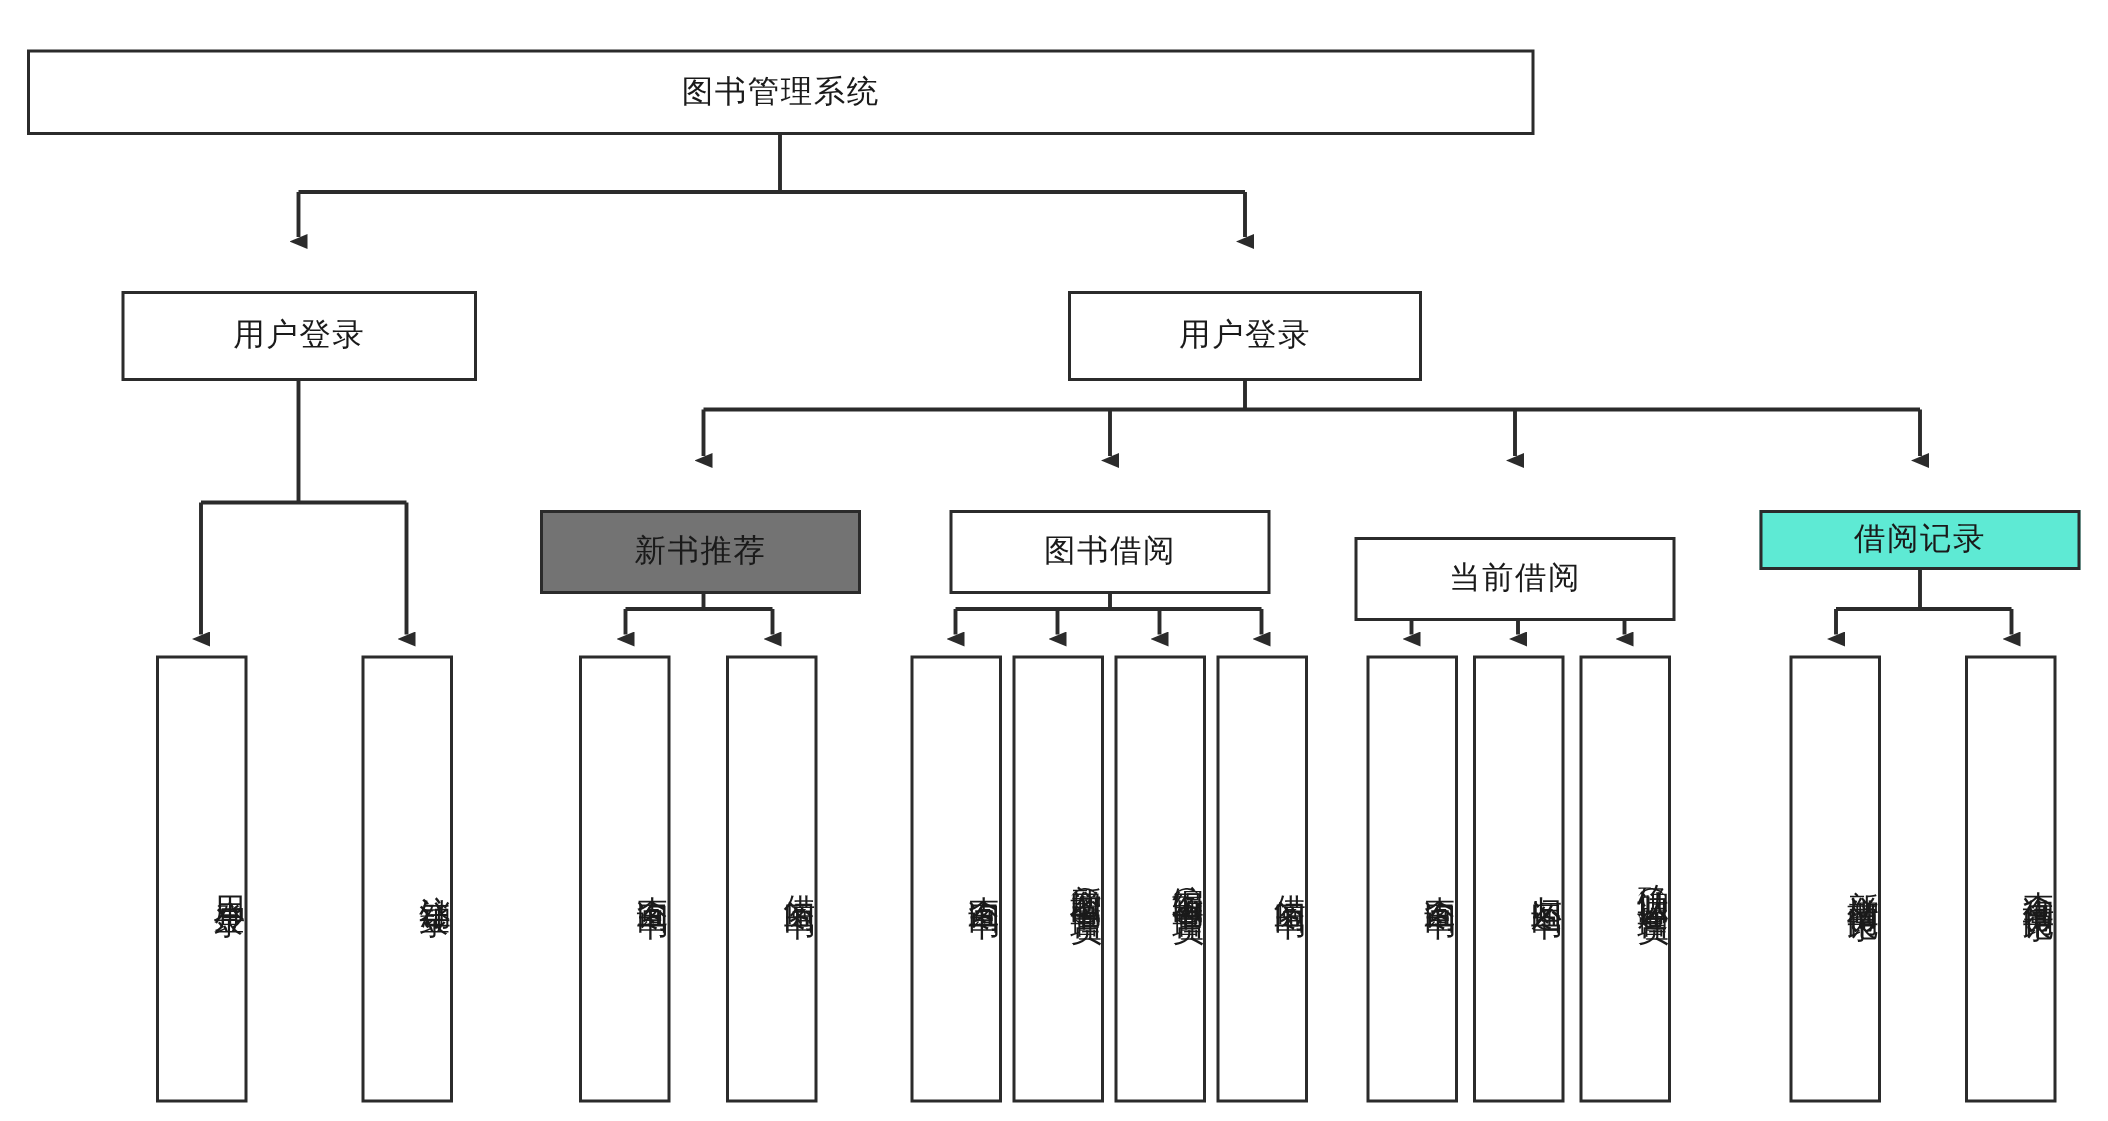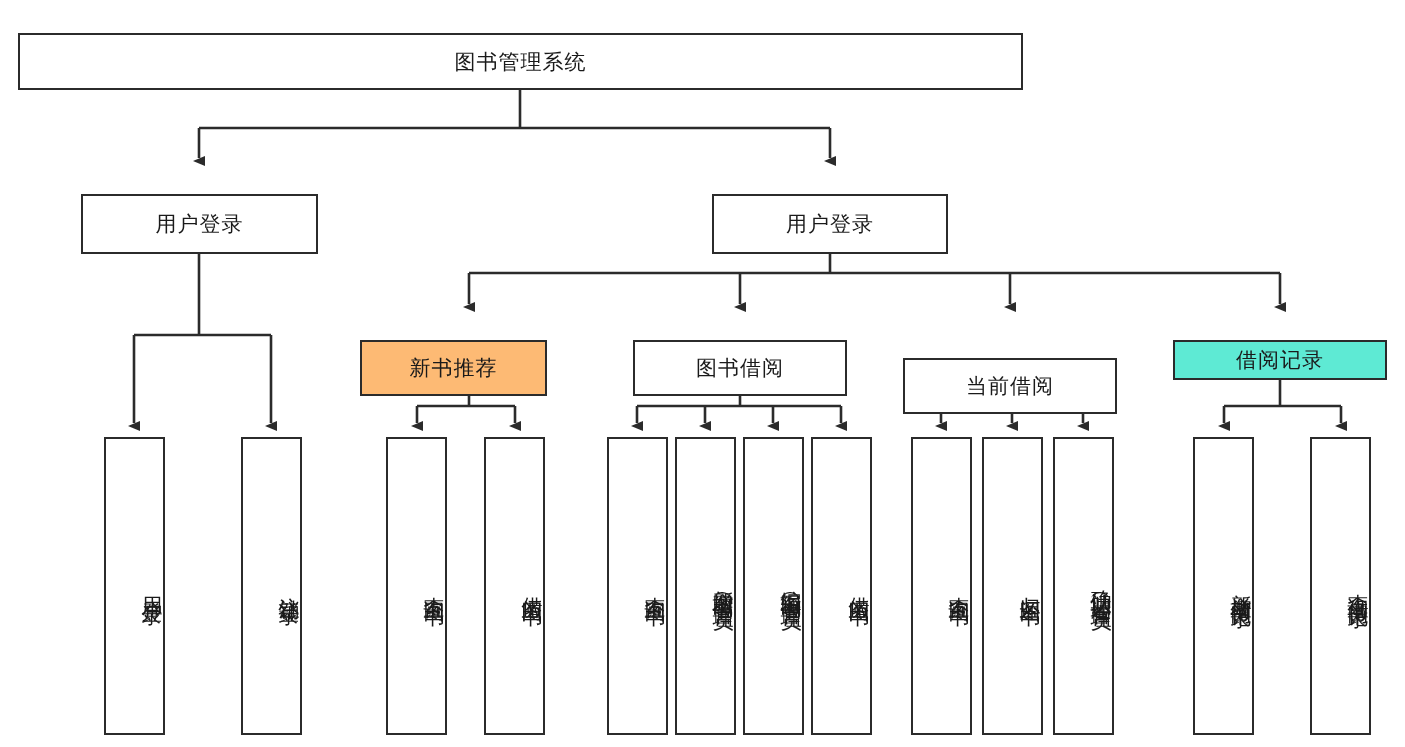--- a/index.html
+++ b/index.html
@@ -132,21 +132,21 @@
       <span>图书管理系统</span>
     </div>
 
   <div class="node horiz" style="left: 81px; top: 172px; width: 237px; height: 60px; border-color: rgb(43, 43, 43); background: rgb(255, 255, 255); color: rgb(26, 26, 26);">
       <span>用户登录</span>
     </div>
   <div class="node horiz" style="left: 712px; top: 172px; width: 236px; height: 60px; border-color: rgb(43, 43, 43); background: rgb(255, 255, 255); color: rgb(26, 26, 26);">
       <span>用户登录</span>
     </div>
 
-  <div class="node horiz" style="left: 360px; top: 318px; width: 187px; height: 56px; border-color: rgb(43, 43, 43); background: #fdba74; color: rgb(26, 26, 26);">
+  <div class="node horiz" style="left: 360px; top: 318px; width: 214px; height: 56px; border-color: rgb(43, 43, 43); background: #737373; color: rgb(26, 26, 26);">
       <span>新书推荐</span>
     </div>
   <div class="node horiz" style="left: 633px; top: 318px; width: 214px; height: 56px; border-color: rgb(43, 43, 43); background: rgb(255, 255, 255); color: rgb(26, 26, 26); text-align: center;">
       <span>图书借阅</span>
     </div>
   <div class="node horiz" style="left: 903px; top: 336px; width: 214px; height: 56px; border-color: rgb(43, 43, 43); background: rgb(255, 255, 255); color: rgb(26, 26, 26);">
       <span>当前借阅</span>
     </div>
   <div class="node horiz" style="left: 1173px; top: 318px; width: 214px; height: 40px; border-color: rgb(43, 43, 43); background: #5eead4; color: rgb(26, 26, 26);">
       <span>借阅记录</span>

